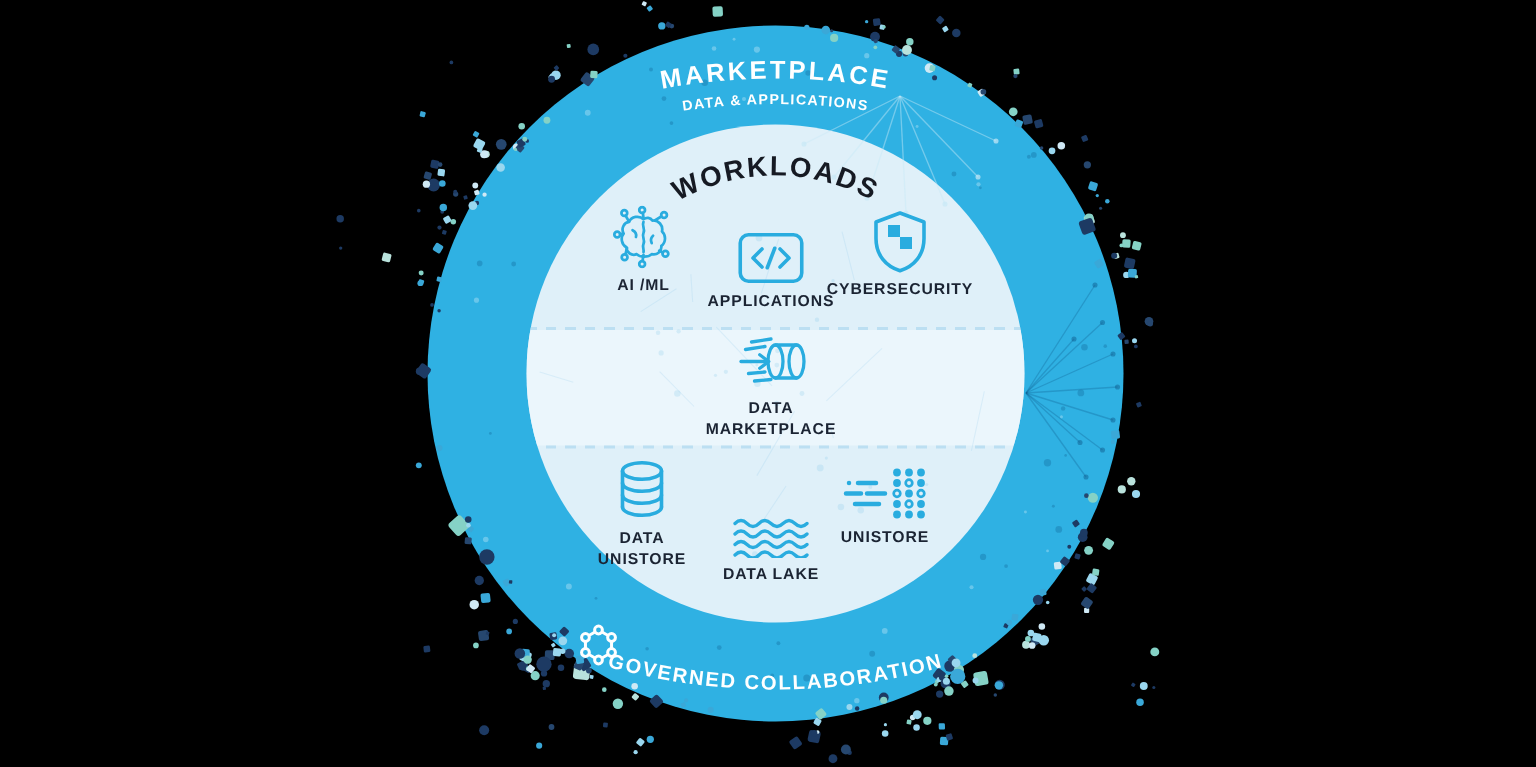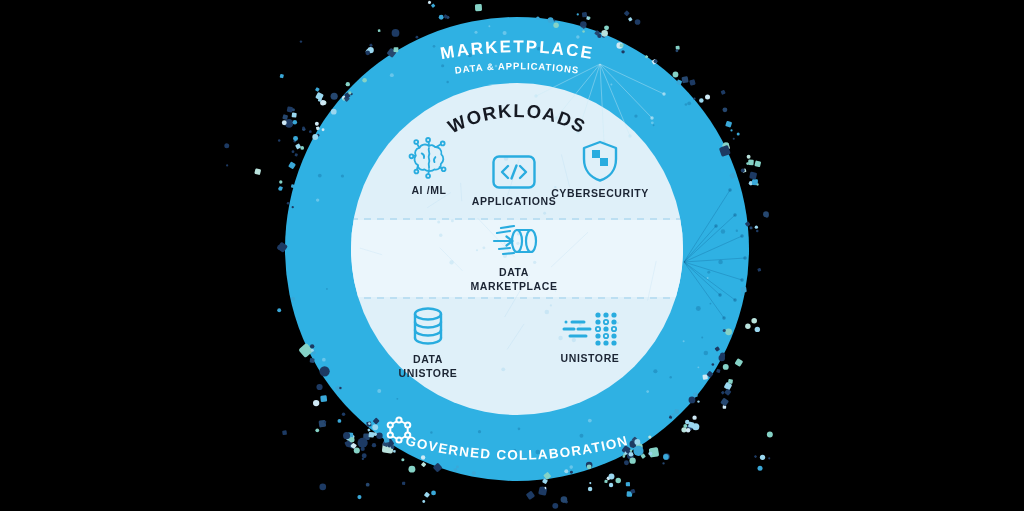--- a/index.html
+++ b/index.html
@@ -535,20 +535,33 @@
         <path d="M7 24 a13 5.5 0 0 0 26 0"></path>
         <path d="M7 32 a13 5.5 0 0 0 26 0"></path>
       </svg>
     </span>
     <span class="wlabel">
       <span>DATA</span>
       <span>UNISTORE</span>
     </span>
   </div>
 
+  <div class="workload" style="left:449px;top:344px;">
+    <span class="wicon">
+      <svg width="52" height="28" viewBox="0 0 52 28" stroke-width="2.2">
+        <path d="M2 5 q4 -4 8 0 t8 0 t8 0 t8 0 t8 0 t8 0"></path>
+        <path d="M2 12 q4 -4 8 0 t8 0 t8 0 t8 0 t8 0 t8 0"></path>
+        <path d="M2 19 q4 -4 8 0 t8 0 t8 0 t8 0 t8 0 t8 0"></path>
+        <path d="M2 26 q4 -4 8 0 t8 0 t8 0 t8 0 t8 0 t8 0"></path>
+      </svg>
+    </span>
+    <span class="wlabel">
+      <span>DATA LAKE</span>
+    </span>
+  </div>
 
   <div class="workload" style="left:525px;top:311px;">
     <span class="wicon">
       <svg width="56" height="36" viewBox="0 0 56 36" stroke-width="1.8">
         <circle cx="36" cy="4" r="2.6" fill="#29ACDF" stroke="none"></circle>
           <circle cx="44" cy="4" r="2.6" fill="#29ACDF" stroke="none"></circle>
           <circle cx="52" cy="4" r="2.6" fill="#29ACDF" stroke="none"></circle>
         <circle cx="36" cy="11" r="2.6" fill="#29ACDF" stroke="none"></circle>
           <circle cx="44" cy="11" r="2.2"></circle>
           <circle cx="52" cy="11" r="2.6" fill="#29ACDF" stroke="none"></circle>

